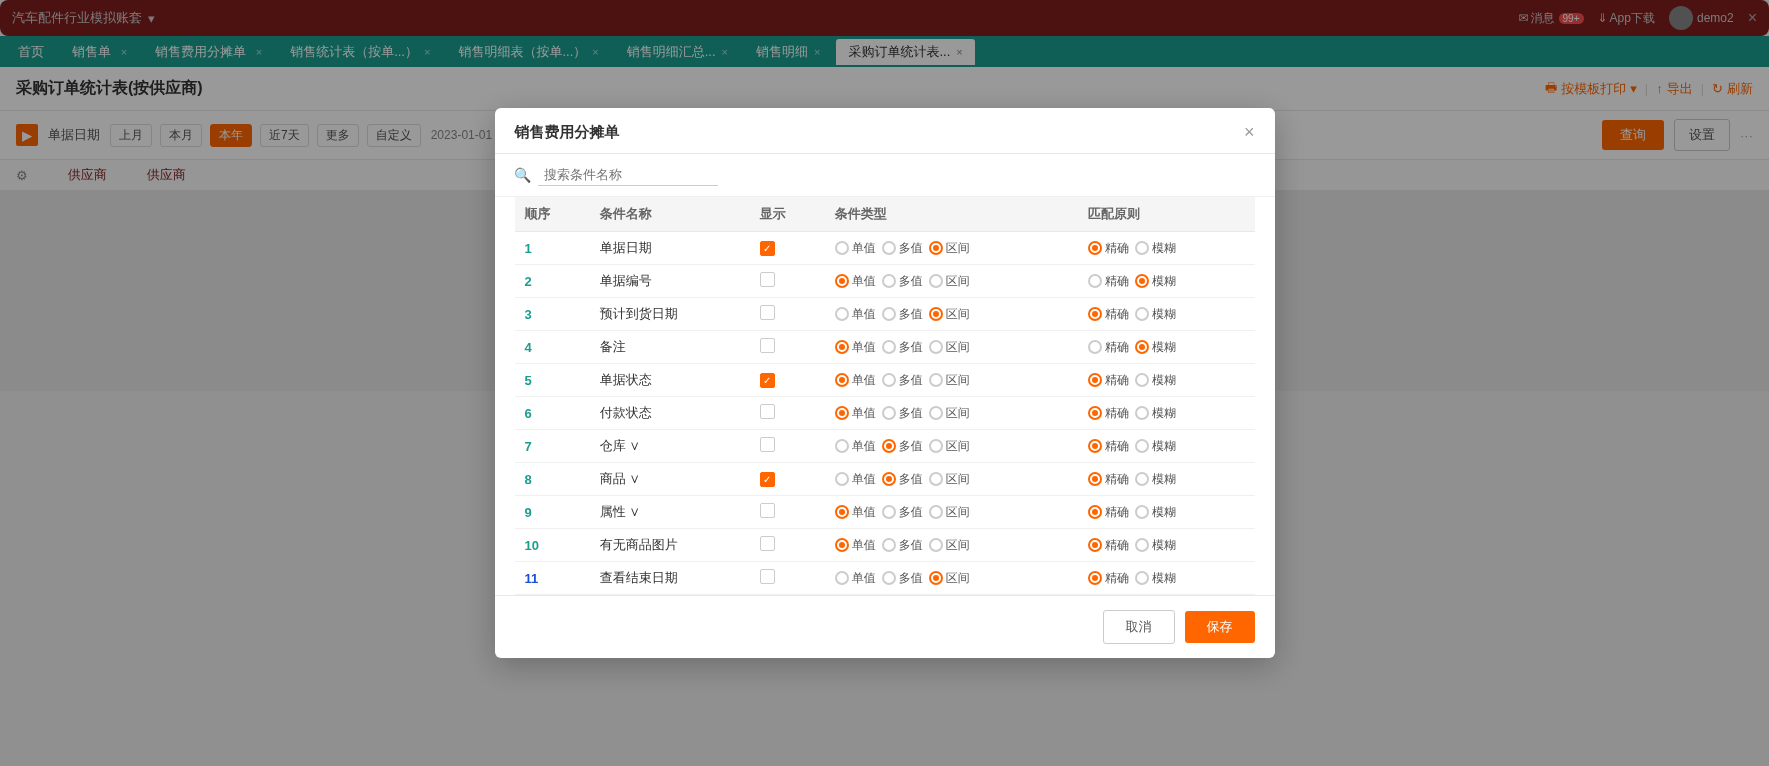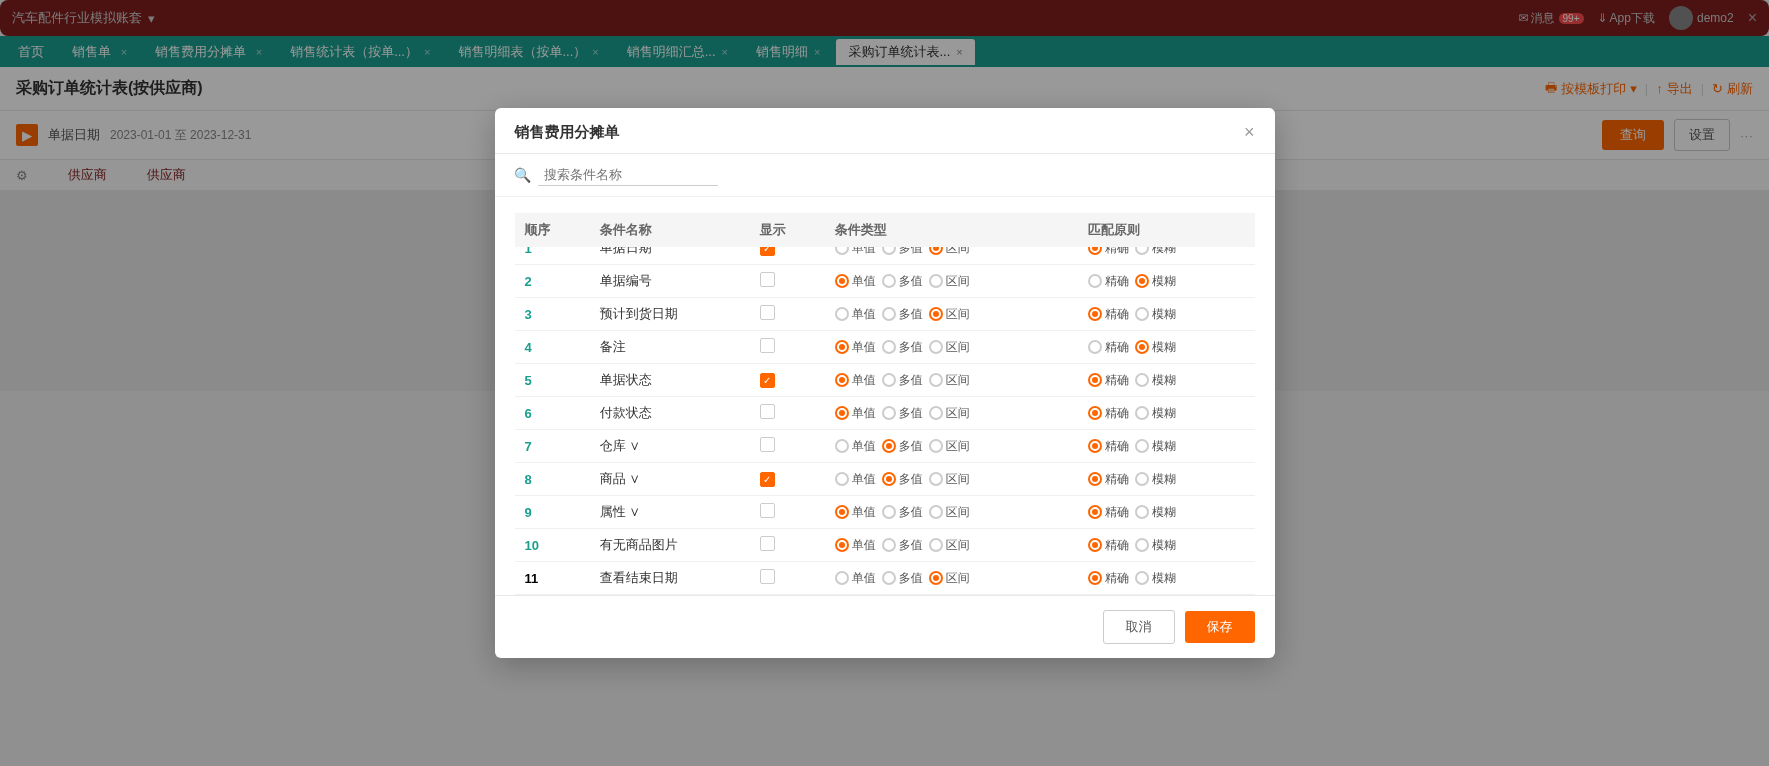--- a/index.html
+++ b/index.html
@@ -182,21 +182,21 @@
       border-collapse: collapse;
     }
     .settings-table th {
       background: #f5f5f5;
       padding: 8px 10px;
       text-align: left;
       font-size: 13px;
       color: #666;
       border-bottom: 1px solid #e8e8e8;
       position: sticky;
-      top: 16px;
+      top: 0;
       z-index: 1;
     }
     .settings-table td {
       padding: 7px 10px;
       border-bottom: 1px solid #f0f0f0;
       font-size: 13px;
       color: #333;
       vertical-align: middle;
     }
     .order-num { color: #1a9e8f; font-weight: bold; }
@@ -329,20 +329,28 @@
     <span class="btn-refresh">
       <span>↻</span>
       <span>刷新</span>
     </span>
   </div>
 </div>
 
 <div class="filter-bar">
   <button class="filter-toggle">▶</button>
   <span class="filter-label">单据日期</span>
+  <div class="filter-dates">
+    <span class="filter-date-btn">上月</span>
+    <span class="filter-date-btn">本月</span>
+    <span class="filter-date-btn active">本年</span>
+    <span class="filter-date-btn">近7天</span>
+    <span class="filter-date-btn">更多</span>
+    <span class="filter-date-btn">自定义</span>
+  </div>
   <span class="filter-date-range">2023-01-01 至 2023-12-31</span>
   <span style="flex:1"></span>
   <button style="background:#f60;color:#fff;border:none;padding:6px 18px;border-radius:3px;cursor:pointer;font-size:13px;">查询</button>
   <button style="background:#fff;color:#555;border:1px solid #ccc;padding:6px 14px;border-radius:3px;cursor:pointer;font-size:13px;">设置</button>
   <span style="color:#aaa;cursor:pointer">···</span>
 </div>
 
 <div class="table-header" style="background:#fafafa; padding:6px 16px; display:flex; align-items:center; gap:40px; border-bottom:1px solid #e8e8e8;">
   <span class="settings-icon">⚙</span>
   <span class="table-col">供应商</span>
@@ -701,21 +709,21 @@
         <span>精确</span>
       </label>
       <label class="radio-item">
         <div class="radio-dot"></div>
         <span>模糊</span>
       </label>
     </div>
   </td>
             </tr>
             <tr>
-              <td><span class="order-num" style="color:#000000">11</span></td>
+              <td><span class="order-num" style="color:#1d4ed8">11</span></td>
               <td>查看结束日期</td>
               <td><div class="cb-custom"></div></td>
               <td>
     <div class="radio-group">
       <label class="radio-item">
         <div class="radio-dot"></div>
         <span>单值</span>
       </label>
       <label class="radio-item">
         <div class="radio-dot"></div>

